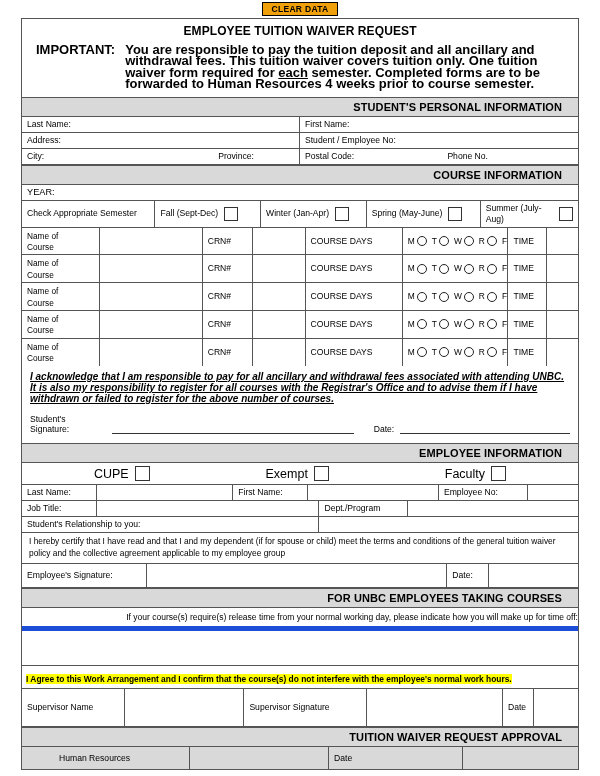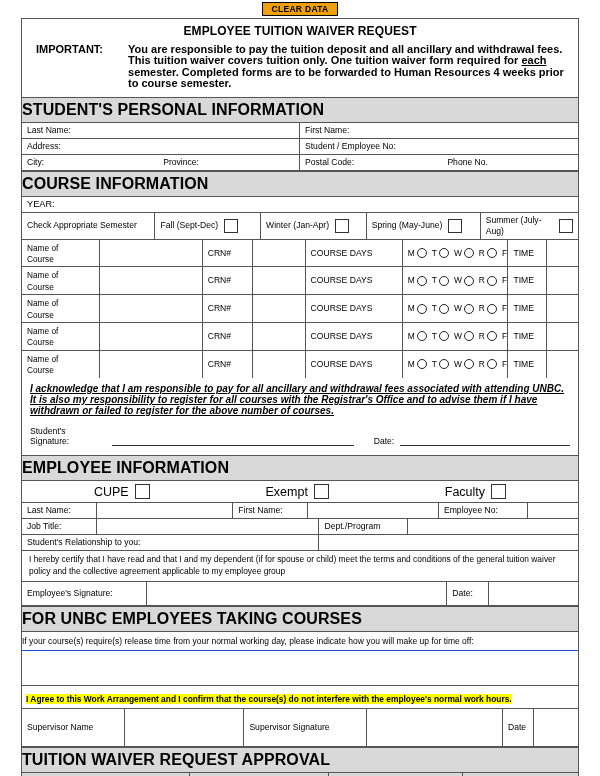--- a/index.html
+++ b/index.html
@@ -73,44 +73,43 @@
     text-align: center;
     font-size: 12px;
     font-weight: bold;
     letter-spacing: 0.1px;
     padding: 5px 0 5px 0;
     display: block;
   }
   .important-block {
     display: flex;
     padding: 1px 10px 7px 14px;
-    font-size: 11px;
+    font-size: 13px;
     line-height: 11.4px;
     font-weight: bold;
-    gap: 15px;
   }
   .important-label {
     flex: 0 0 auto;
     padding-right: 10px;
   }
   .important-text {
     flex: 1 1 auto;
     text-align: left;
   }
   .important-text u { text-decoration: underline; }
 
   
   .section-bar {
     background: #d9d9d9;
     border-top: 1px solid #555;
     border-bottom: 1px solid #555;
-    text-align: left;
-    font-size: 16px;
+    text-align: right;
+    font-size: 11px;
     font-weight: bold;
-    padding: 3px 0 3px 0;
+    padding: 3px 16px 3px 0;
     letter-spacing: 0.1px;
     display: block;
   }
 
   
   .cbox {
     display: inline-block;
     width: 12px;
     height: 12px;
     border: 1px solid #333;
@@ -184,25 +183,25 @@
   
   .certify {
     font-size: 8.4px;
     line-height: 11.4px;
     padding: 3px 7px 4px 7px;
     display: block;
   }
 
   
   .release-q {
-    text-align: left;
+    text-align: right;
     font-size: 8.5px;
     padding: 4px 0 4px 0;
     display: block;
-    border-bottom: 1px solid #1d4ed8;
+    border-bottom: 5px solid #1d4ed8;
   }
   .release-blank {
     height: 34px;
     border-bottom: 1px solid #555;
   }
   .agree-row {
     border-bottom: 1px solid #555;
     padding: 2px 4px 2px 4px;
   }
   .agree-text {
@@ -260,21 +259,21 @@
         </div>
       <div class="cell" style="width:50%">
           <span>Student / Employee No:</span>
         </div>
     </div>
 
     <div class="row">
       <div class="cell" style="width:50%">
         <span>City:</span>
         <span style="flex:1"></span>
-        <span style="margin-right:95px">Province:</span>
+        <span style="margin-right:40px">Province:</span>
       </div>
       <div class="cell" style="width:50%">
         <span>Postal Code:</span>
         <span style="flex:1"></span>
         <span style="margin-right:85px">Phone No.</span>
       </div>
     </div>
 
     <div class="section-bar">COURSE INFORMATION</div>
 

